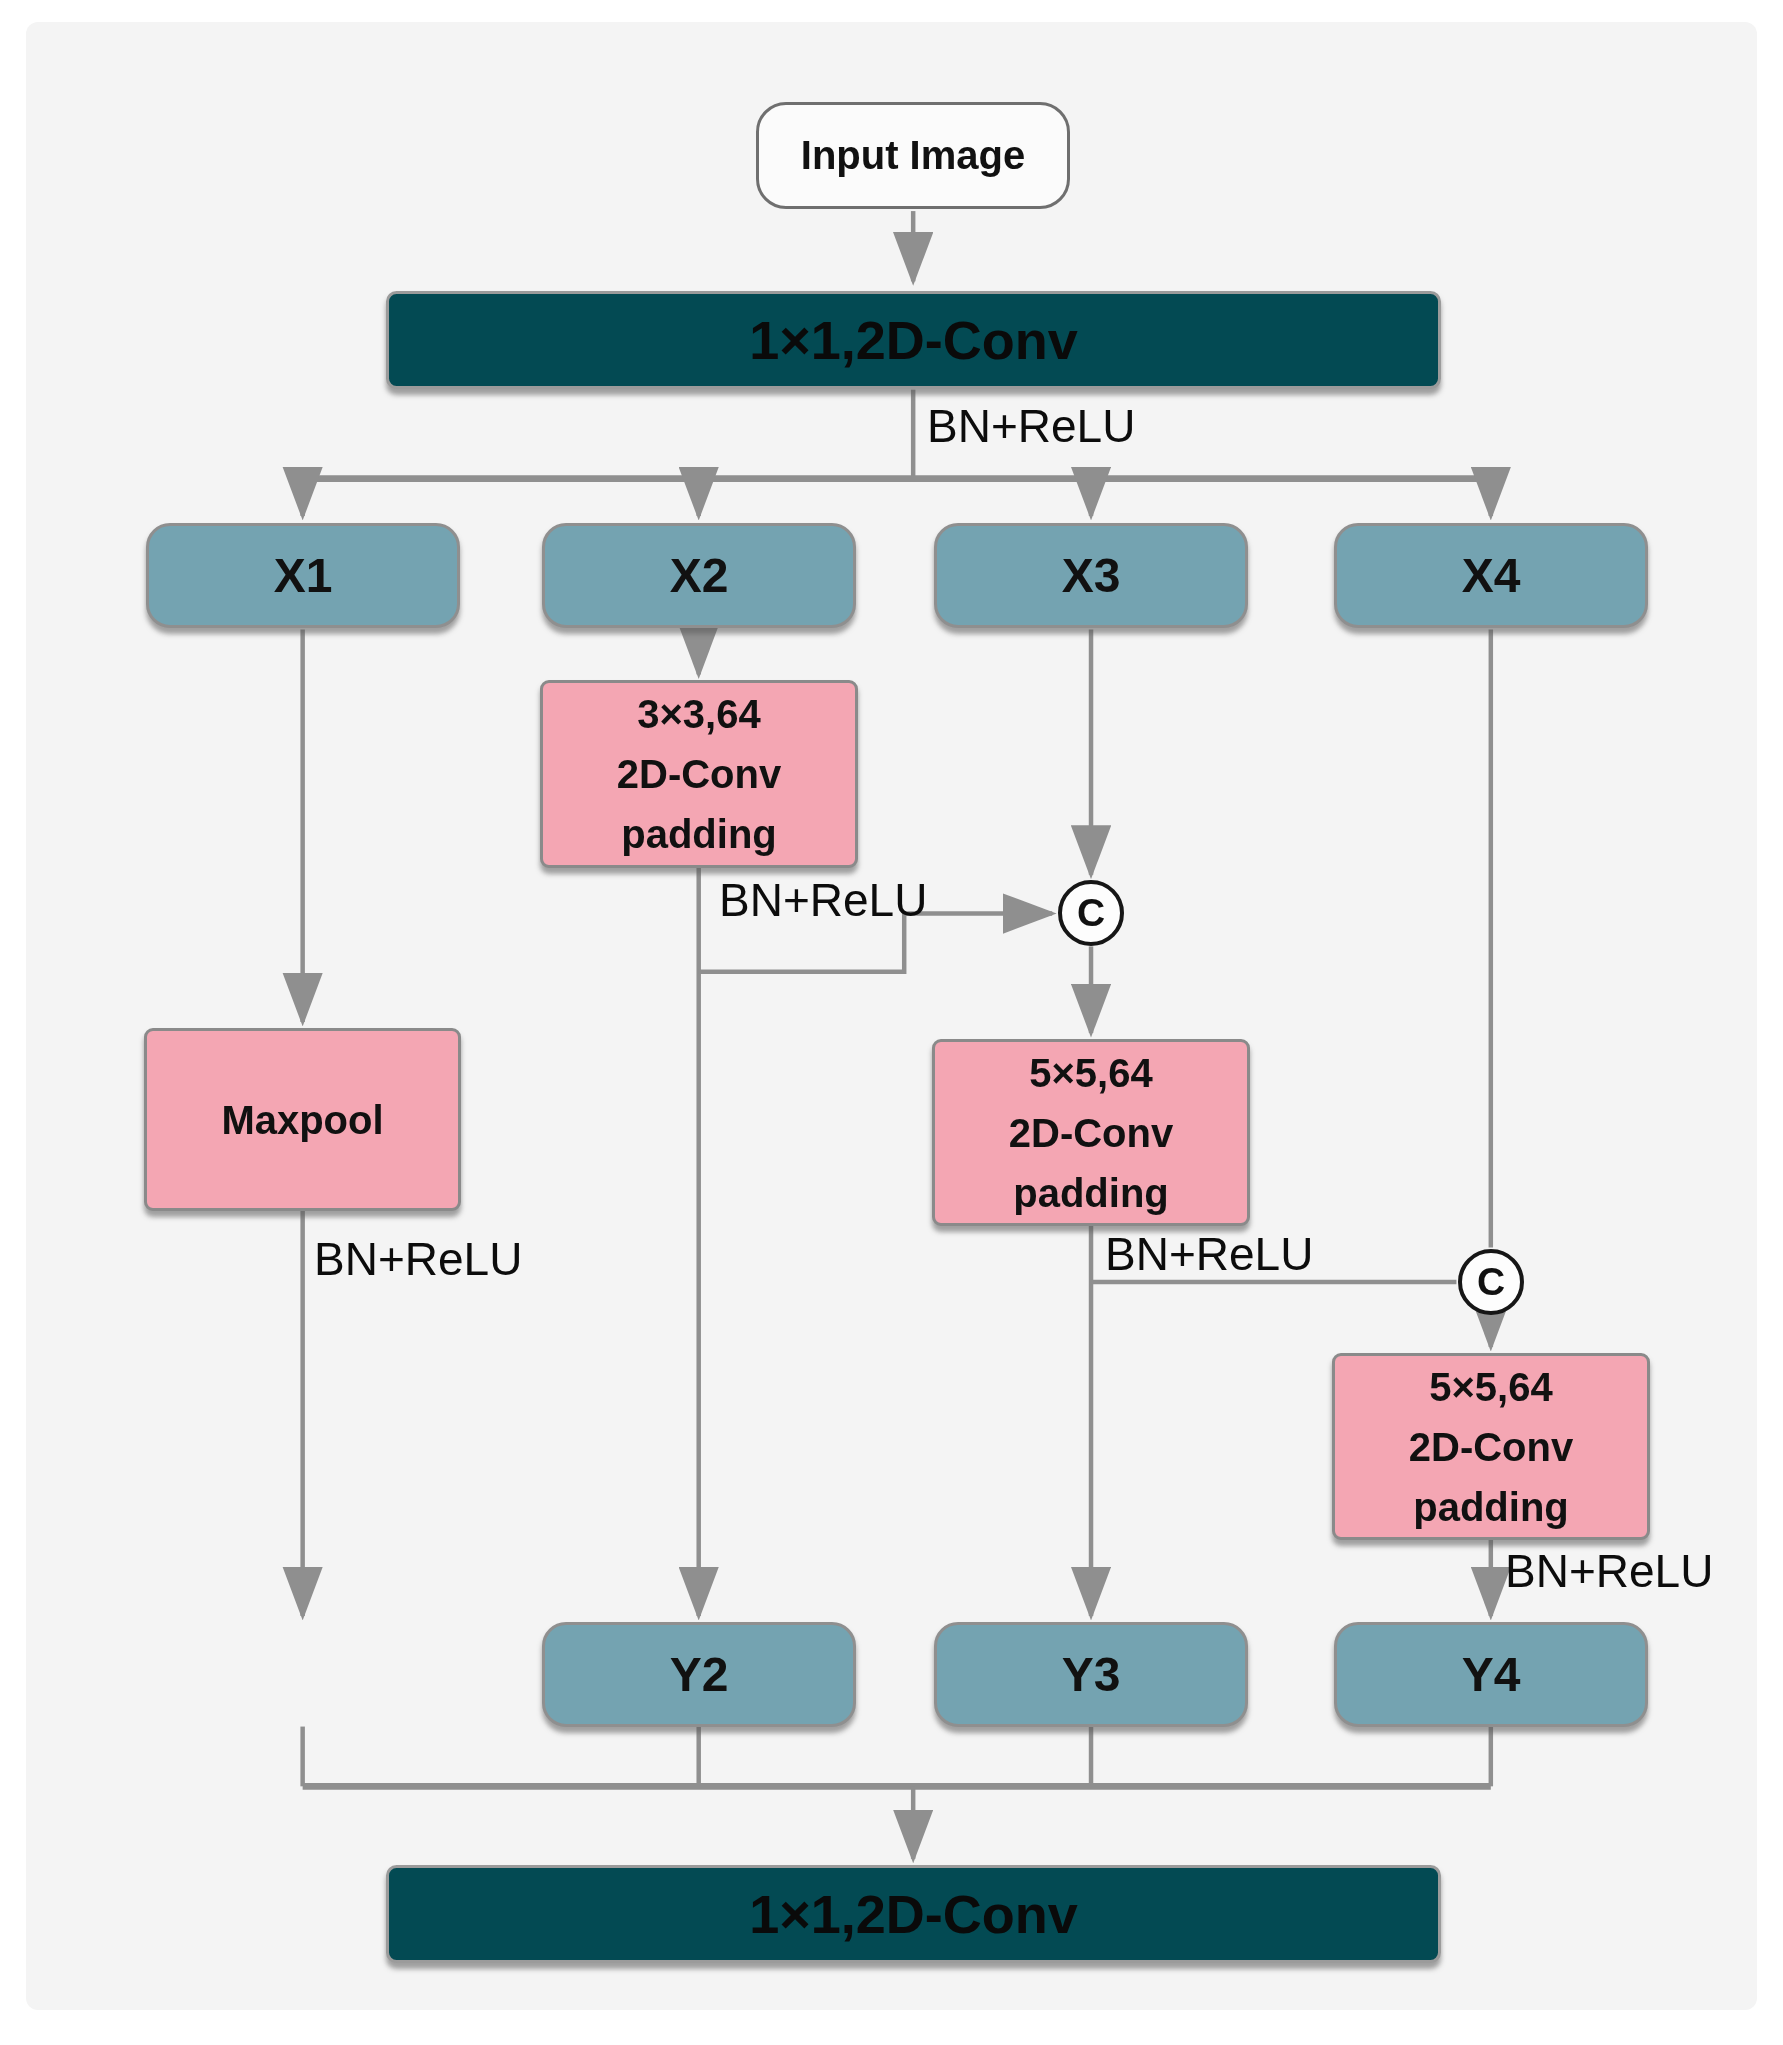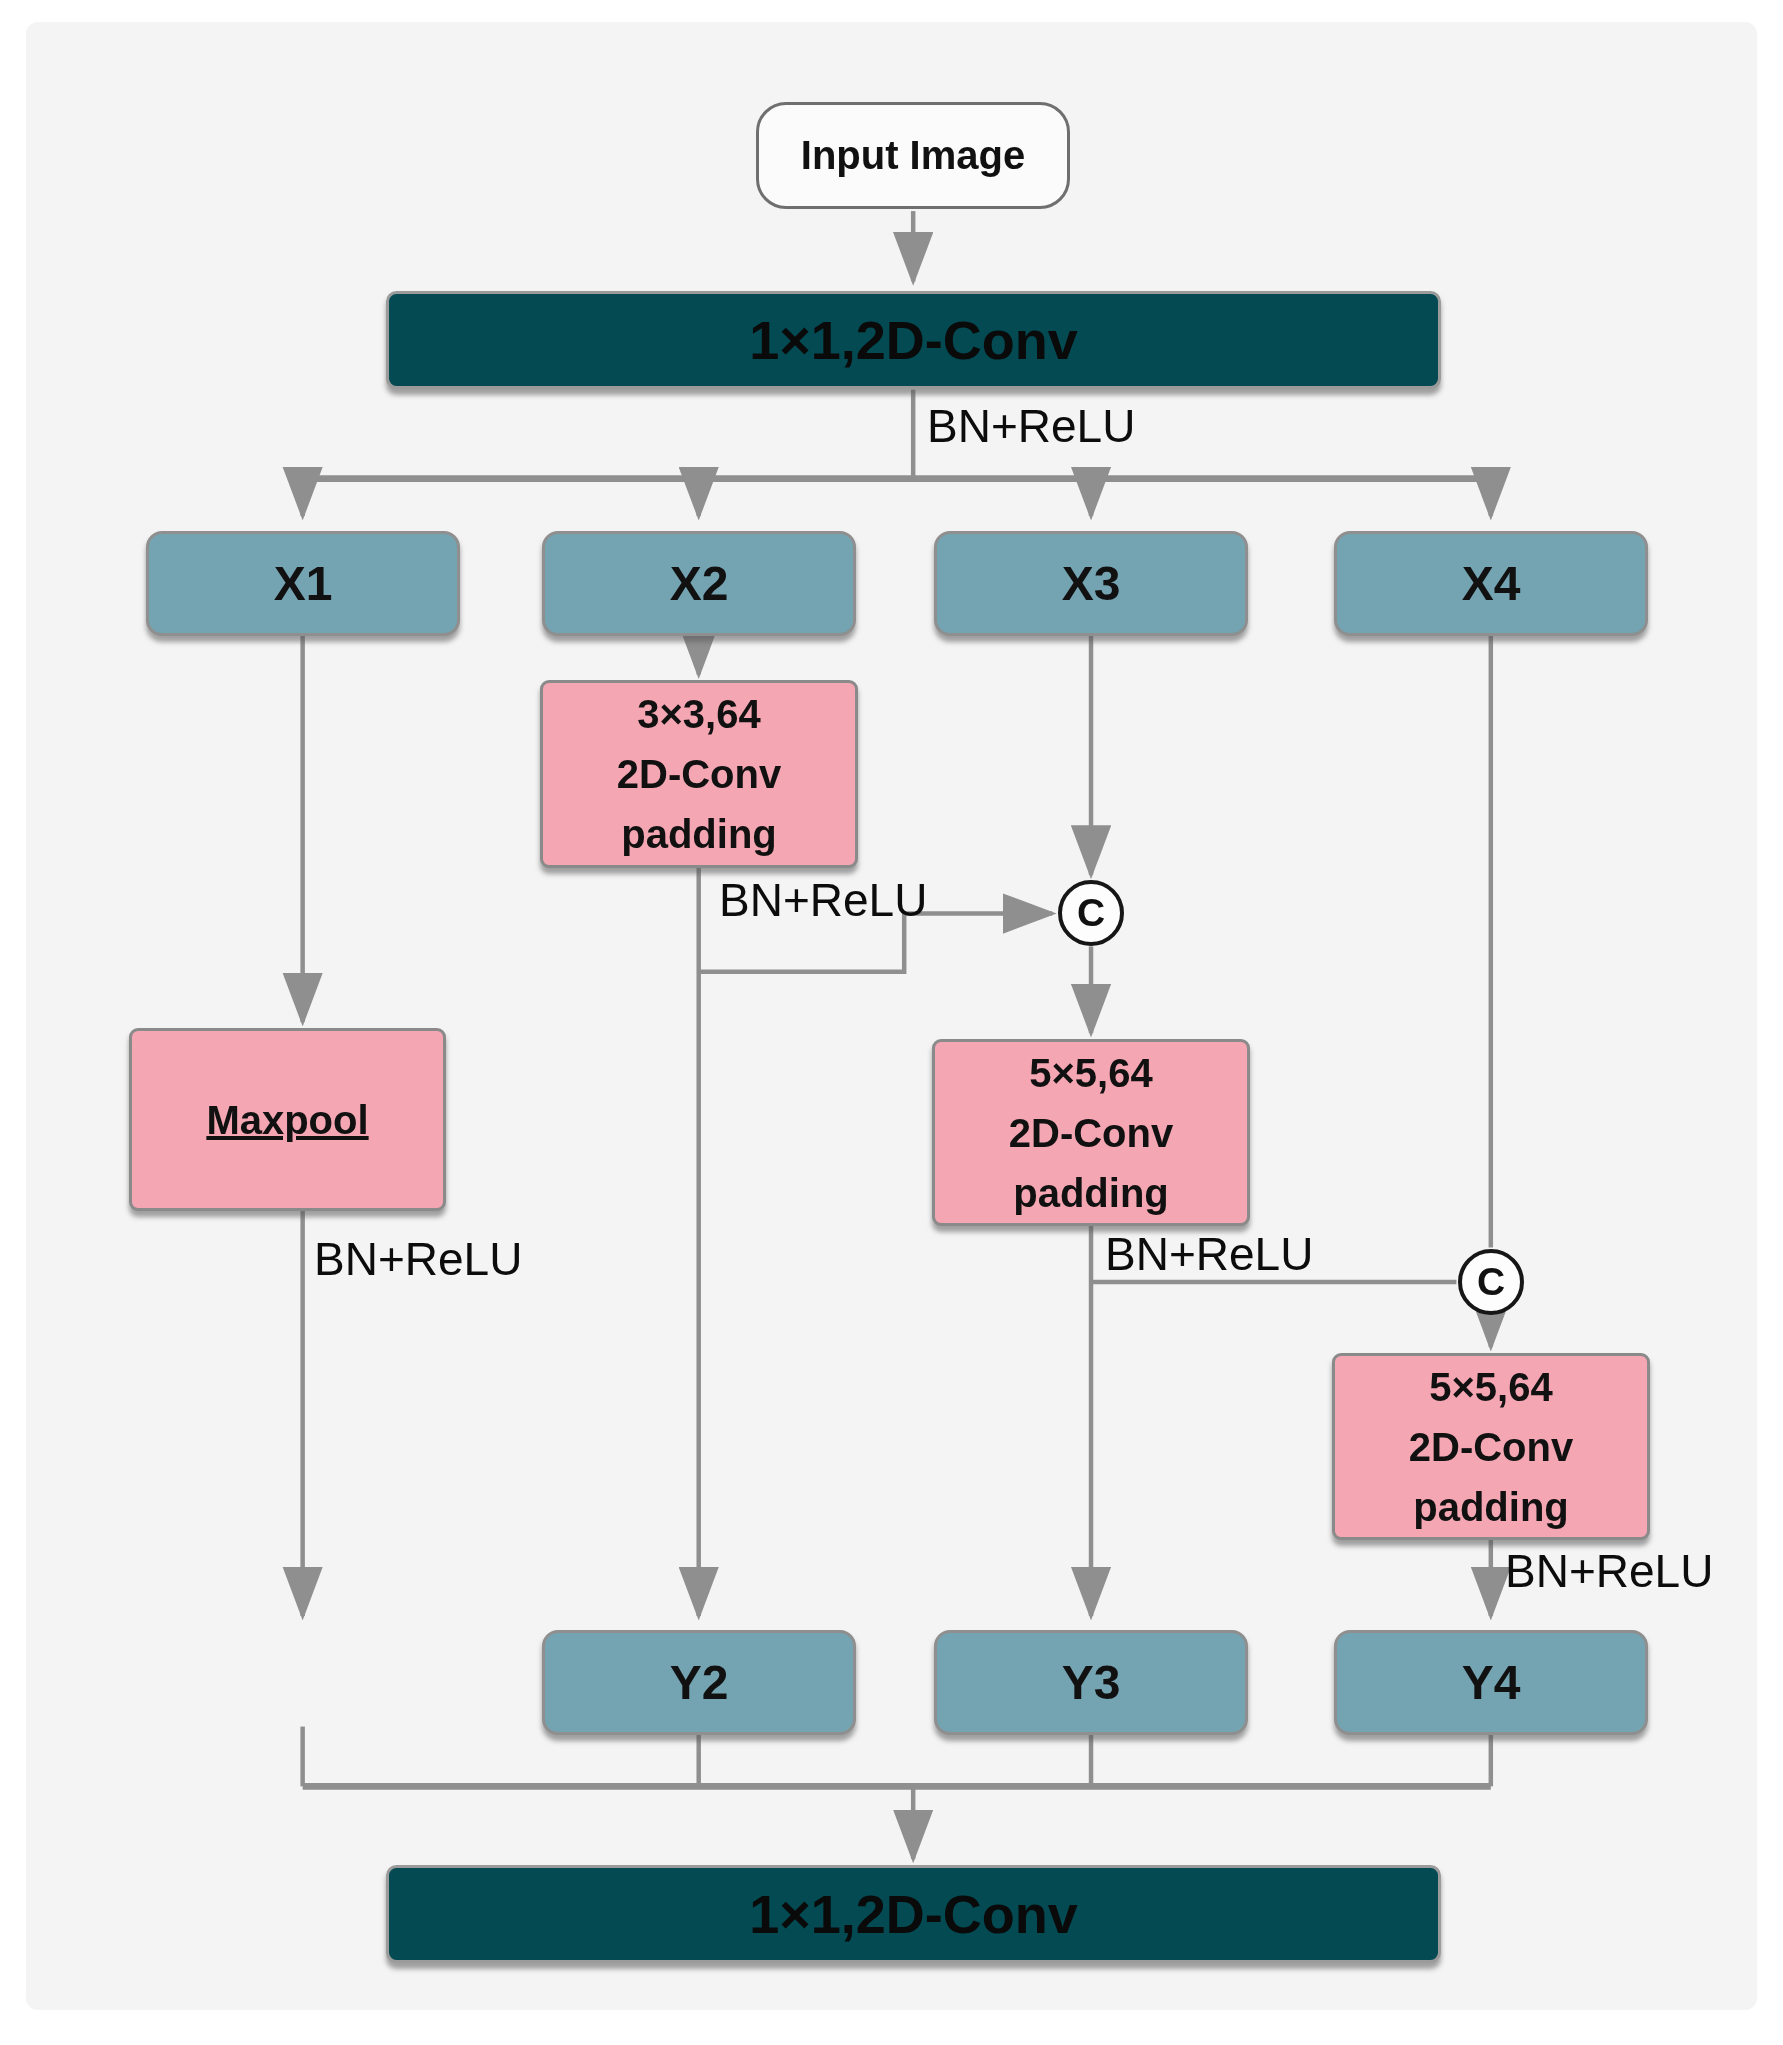--- a/index.html
+++ b/index.html
@@ -54,35 +54,34 @@
     border-radius: 10.5px;
     font-size: 54px;
     color: #0a0a0a;
   }
   .node-teal.teal-top  { left: 386px; top: 291px;  width: 1055px; height: 98px; }
   .node-teal.teal-bottom { left: 386px; top: 1865px; width: 1055px; height: 98px; }
   .node-blue {
     width: 314px; height: 105px;
     background: #74a3b1;
     border: 3px solid #8f8f8f;
-    border-radius: 16px;
+    border-radius: 24px;
     font-size: 48px;
-    margin-top: 8px;
   }
   .node-pink {
     background: #f4a6b3;
     border: 3px solid #8a8a8a;
     border-radius: 9px;
     font-size: 40px;
     line-height: 60px;
   }
   .pink-conv3 { left: 540px;  top: 680px;  width: 318px; height: 188px; }
   .pink-conv5a { left: 932px; top: 1039px; width: 318px; height: 187px; }
   .pink-conv5b { left: 1332px; top: 1353px; width: 318px; height: 187px; }
-  .pink-maxpool { left: 129px; top: 1028px; width: 317px; height: 183px; text-decoration: underline; }
+  .pink-maxpool { left: 144px; top: 1028px; width: 317px; height: 183px; }
   .x1 { left: 146px;  top: 523px; }
   .x2 { left: 542px;  top: 523px; }
   .x3 { left: 934px; top: 523px; }
   .x4 { left: 1334px; top: 523px; }
   .y1 { left: 146px;  top: 1622px; }
   .y2 { left: 542px;  top: 1622px; }
   .y3 { left: 934px; top: 1622px; }
   .y4 { left: 1334px; top: 1622px; }
   .concat {
     position: absolute;

